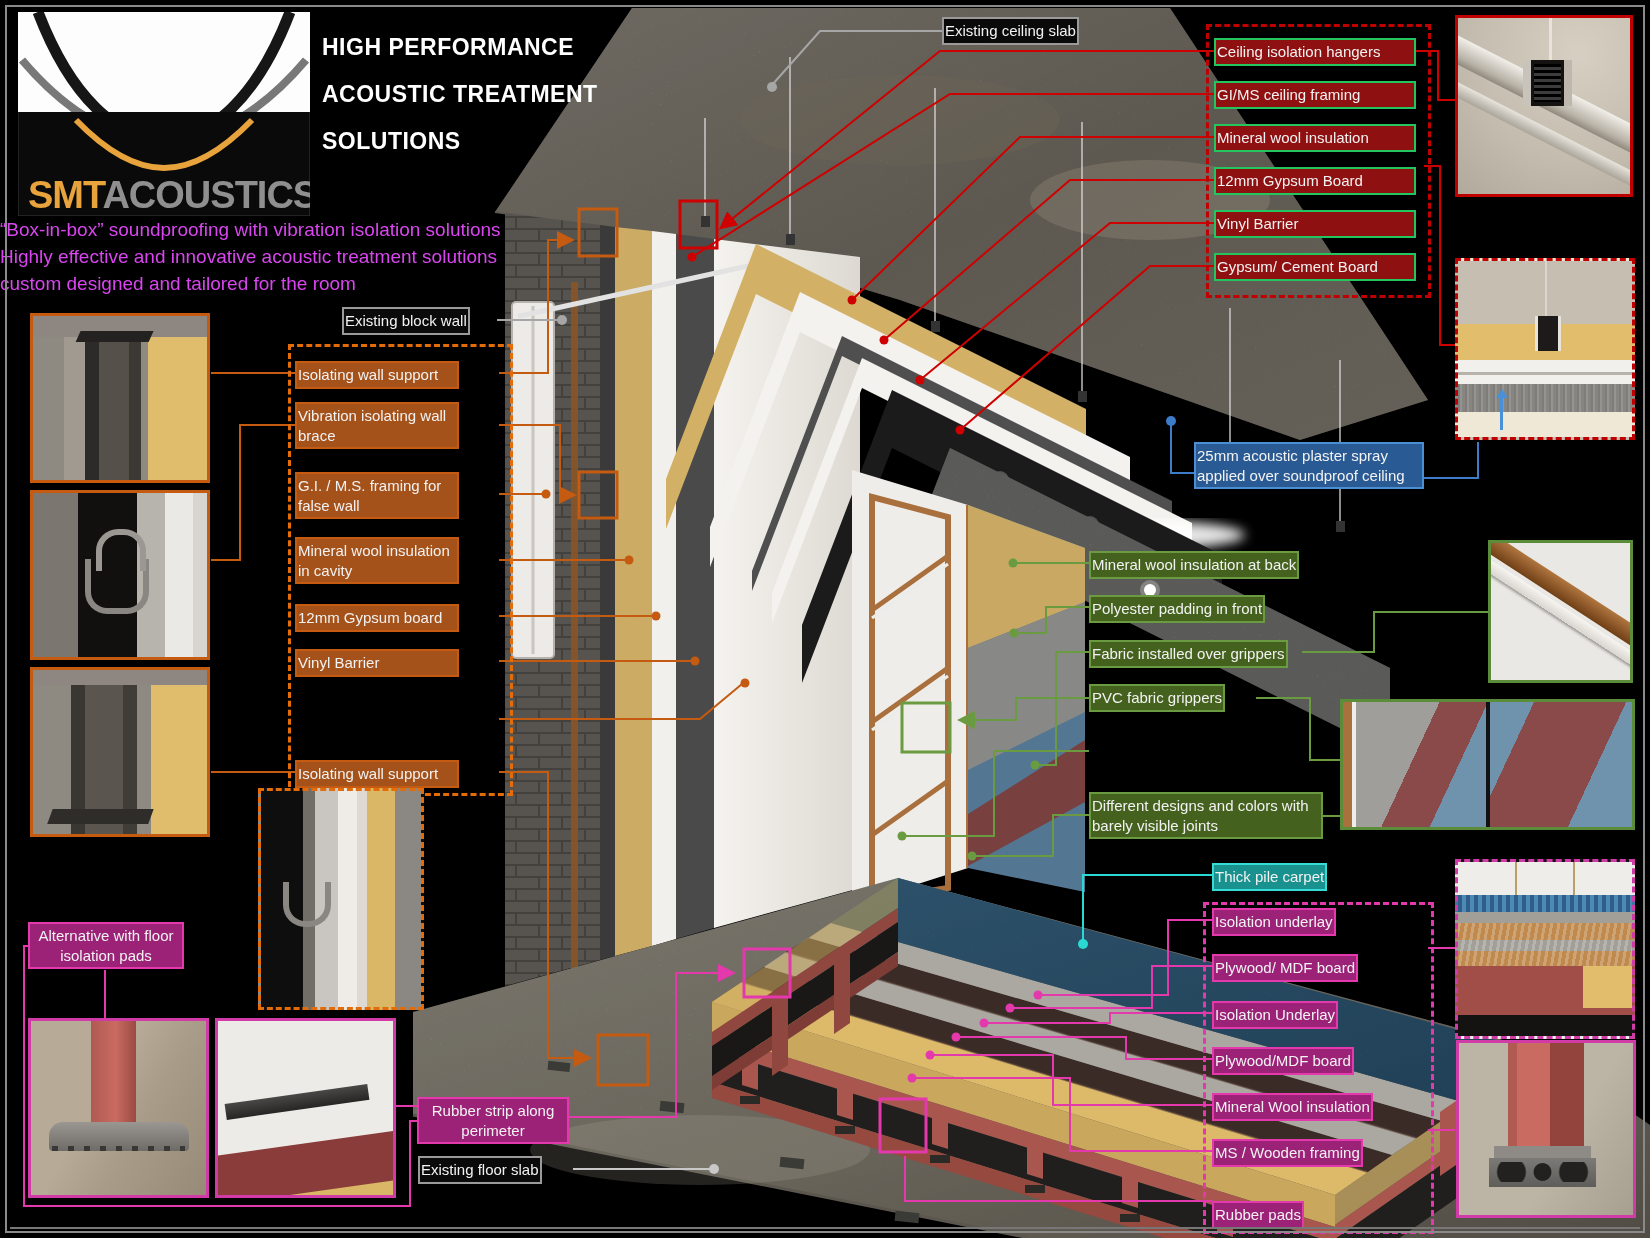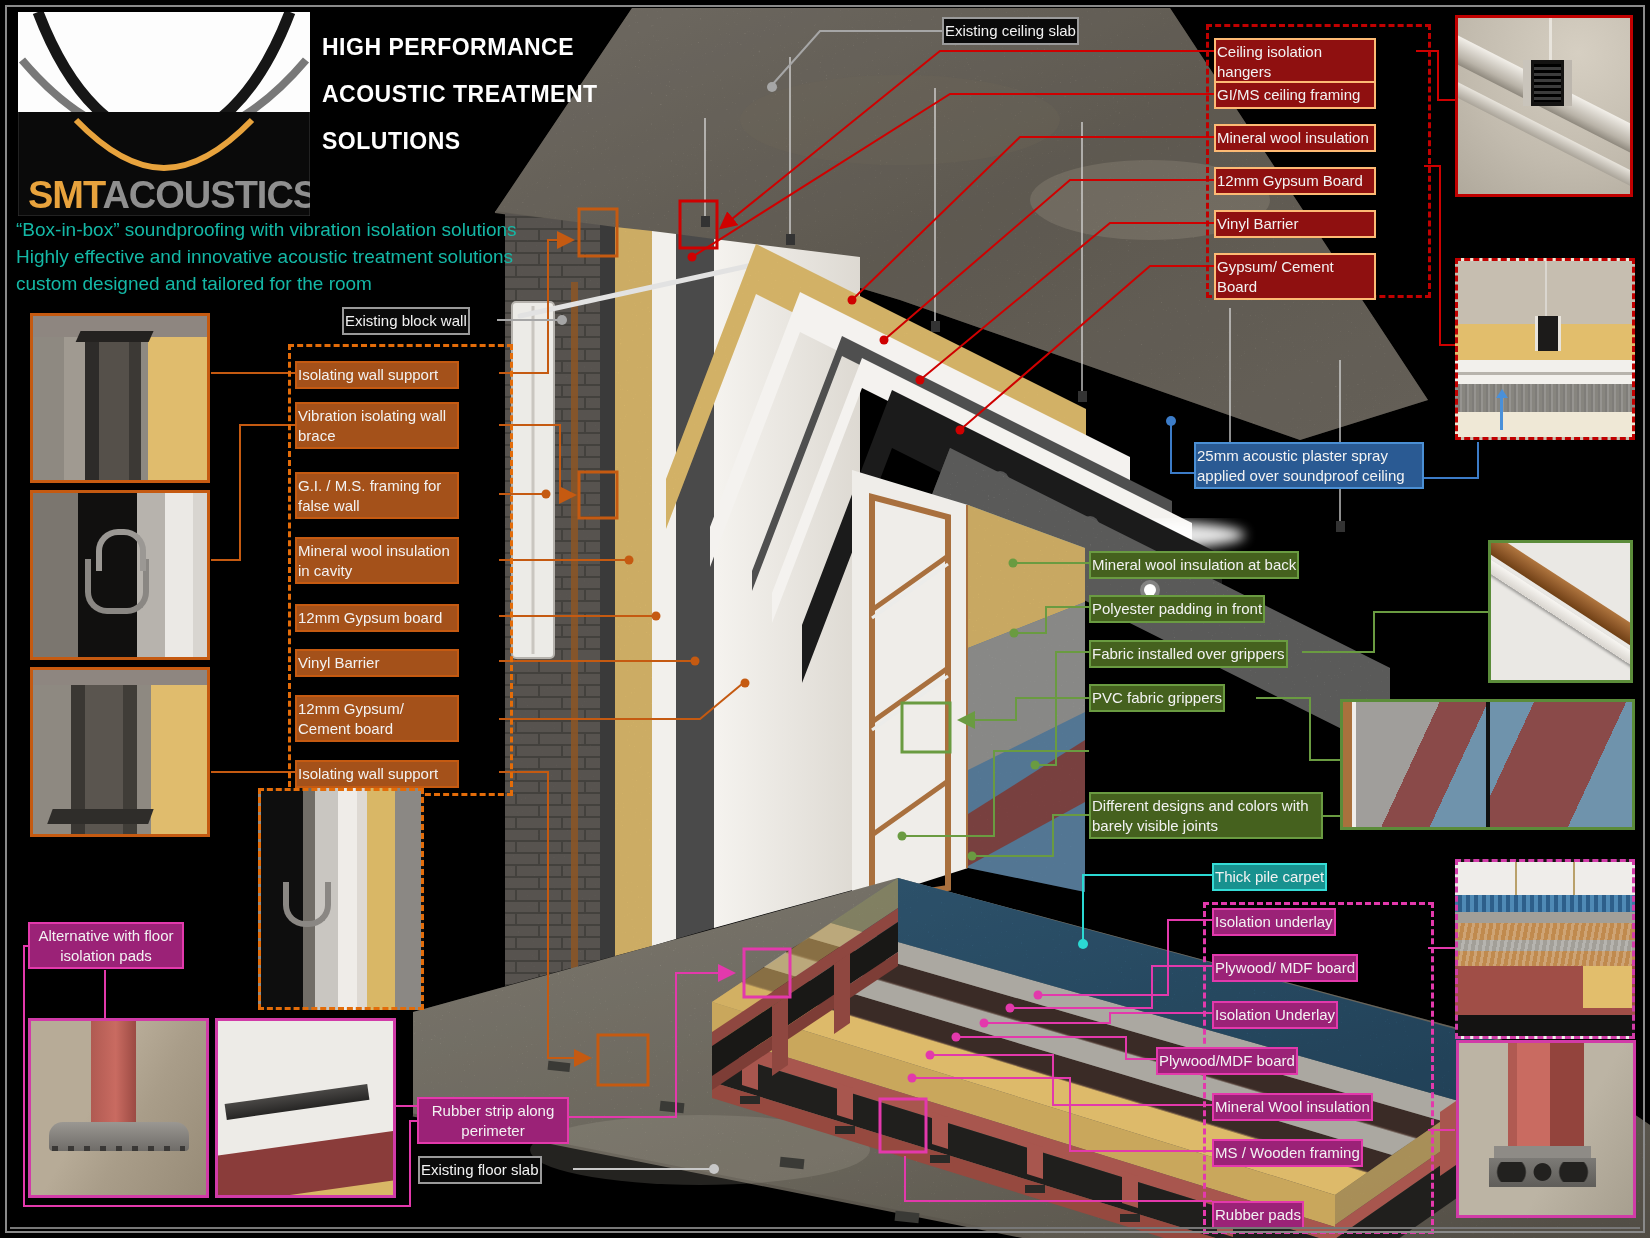--- a/index.html
+++ b/index.html
@@ -6,26 +6,26 @@
   #canvas{position:relative;width:1650px;height:1238px;background:#000;overflow:hidden;
           font-family:"Liberation Sans",sans-serif;}
   #scene{position:absolute;left:0;top:0;z-index:1;}
   .frame{position:absolute;inset:5px;border:2px solid #8a8a8a;z-index:6;pointer-events:none;}
   .frame2{position:absolute;left:10px;right:10px;bottom:9px;height:2px;background:#777;z-index:6;}
 
   
   .logo{position:absolute;left:18px;top:12px;width:292px;height:204px;z-index:3;}
   .title{position:absolute;left:322px;top:24px;z-index:3;color:#fff;font-weight:bold;
          font-size:23px;line-height:47px;letter-spacing:.5px;}
-  .subtitle{position:absolute;left:16px;top:216px;z-index:3;color:#14b8a6;font-size:19px;line-height:27px;}
+  .subtitle{position:absolute;left:0;top:216px;z-index:3;color:#d946ef;font-size:19px;line-height:27px;}
 
   
   .lbl{position:absolute;z-index:3;color:#f2f2f2;font-size:15px;line-height:1.3;
        padding:2px 1px;box-sizing:border-box;}
-  .lbl.red{background:#8f1010;border:2px solid #fdba74;width:162px;}
+  .lbl.red{background:#8f1010;border:2px solid #22c55e;width:202px;}
   .lbl.orange{background:#a4511a;border:2px solid #c55a11;width:164px;}
   .lbl.green{background:#45611e;border:2px solid #6a9b41;white-space:nowrap;}
   .lbl.green.wrap{white-space:normal;}
   .lbl.magenta{background:#9b2277;border:2px solid #e339ac;white-space:nowrap;}
   .lbl.magenta.wrap{white-space:normal;text-align:center;}
   .lbl.teal{background:#18918f;border:2px solid #35dcd6;white-space:nowrap;}
   .lbl.blue{background:#2a5a93;border:2px solid #4a8fd4;width:230px;}
   .lbl.slab{background:#0a0a0a;border:2px solid #9a9a9a;white-space:nowrap;}
 
   .grp{position:absolute;z-index:2;}
@@ -433,34 +433,33 @@
 <div class="lbl red" style="left:1214px;top:167px;">12mm Gypsum Board</div>
 <div class="lbl red" style="left:1214px;top:210px;">Vinyl Barrier</div>
 <div class="lbl red" style="left:1214px;top:253px;">Gypsum/ Cement Board</div>
 
 <div class="lbl orange" style="left:295px;top:361px;">Isolating wall support</div>
 <div class="lbl orange" style="left:295px;top:402px;">Vibration isolating wall brace</div>
 <div class="lbl orange" style="left:295px;top:472px;">G.I. / M.S. framing for false wall</div>
 <div class="lbl orange" style="left:295px;top:537px;">Mineral wool insulation in cavity</div>
 <div class="lbl orange" style="left:295px;top:604px;">12mm Gypsum board</div>
 <div class="lbl orange" style="left:295px;top:649px;">Vinyl Barrier</div>
-<div class="lbl orange" style="left:295px;top:695px;">12mm Gypsum/ Cement board</div>
 <div class="lbl orange" style="left:295px;top:760px;">Isolating wall support</div>
 
 <div class="lbl green" style="left:1089px;top:551px;text-align:right;">Mineral wool insulation at back</div>
 <div class="lbl green" style="left:1089px;top:595px;">Polyester padding in front</div>
 <div class="lbl green" style="left:1089px;top:640px;">Fabric installed over grippers</div>
 <div class="lbl green" style="left:1089px;top:684px;">PVC fabric grippers</div>
 <div class="lbl green wrap" style="left:1089px;top:792px;width:234px;">Different designs and colors with barely visible joints</div>
 
 <div class="lbl teal" style="left:1212px;top:863px;">Thick pile carpet</div>
 <div class="lbl magenta" style="left:1212px;top:908px;">Isolation underlay</div>
 <div class="lbl magenta" style="left:1212px;top:954px;">Plywood/ MDF board</div>
 <div class="lbl magenta" style="left:1212px;top:1001px;">Isolation Underlay</div>
-<div class="lbl magenta" style="left:1156px;top:1047px;">Plywood/MDF board</div>
+<div class="lbl magenta" style="left:1212px;top:1047px;">Plywood/MDF board</div>
 <div class="lbl magenta" style="left:1212px;top:1093px;">Mineral Wool insulation</div>
 <div class="lbl magenta" style="left:1212px;top:1139px;">MS / Wooden framing</div>
 <div class="lbl magenta" style="left:1212px;top:1189px;margin-top:12px;">Rubber pads</div>
 
 <div class="lbl blue" style="left:1194px;top:442px;">25mm acoustic plaster spray applied over soundproof ceiling</div>
 <div class="lbl magenta wrap" style="left:28px;top:922px;width:156px;">Alternative with floor isolation pads</div>
 <div class="lbl magenta wrap" style="left:417px;top:1097px;width:152px;">Rubber strip along perimeter</div>
 
 <div class="ph bordO phL1" style="left:30px;top:313px;width:180px;height:170px;">
       <div class="cap"></div>

